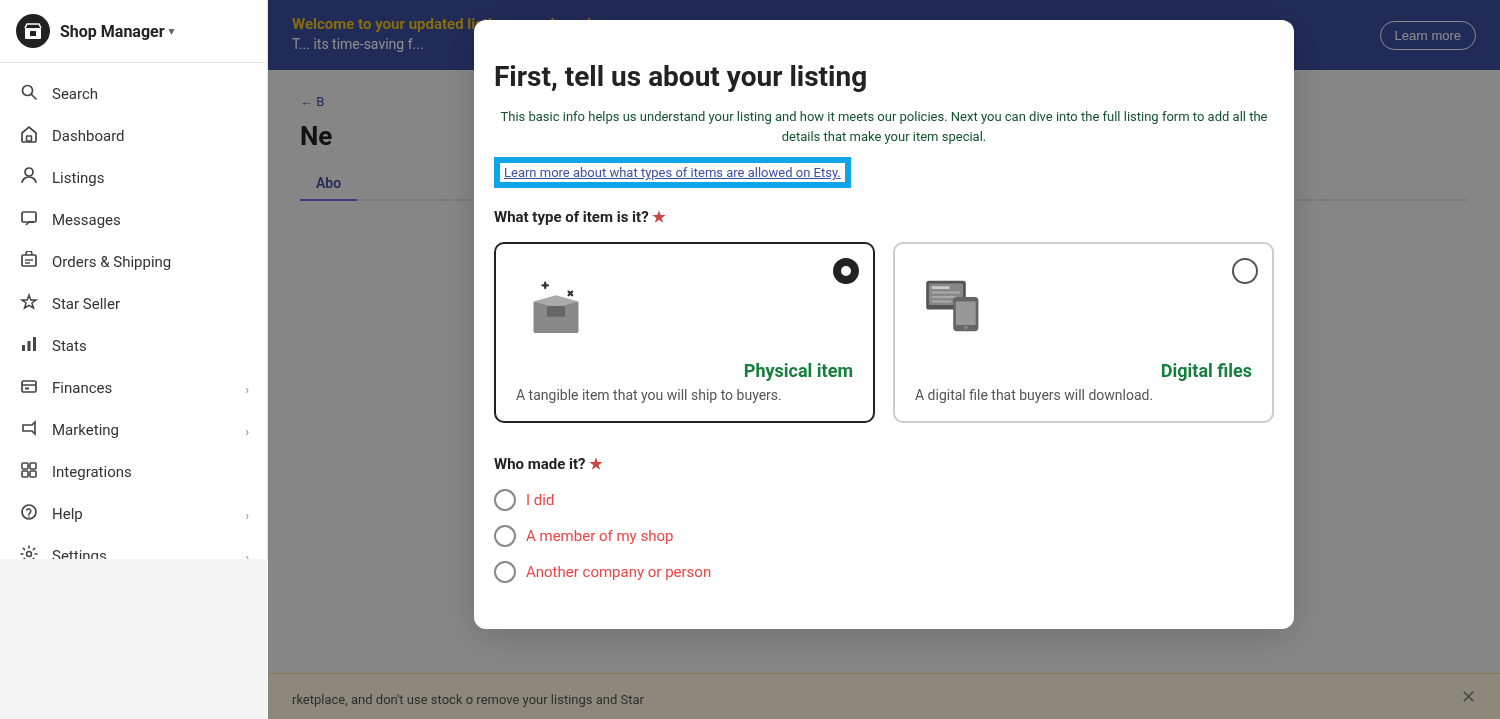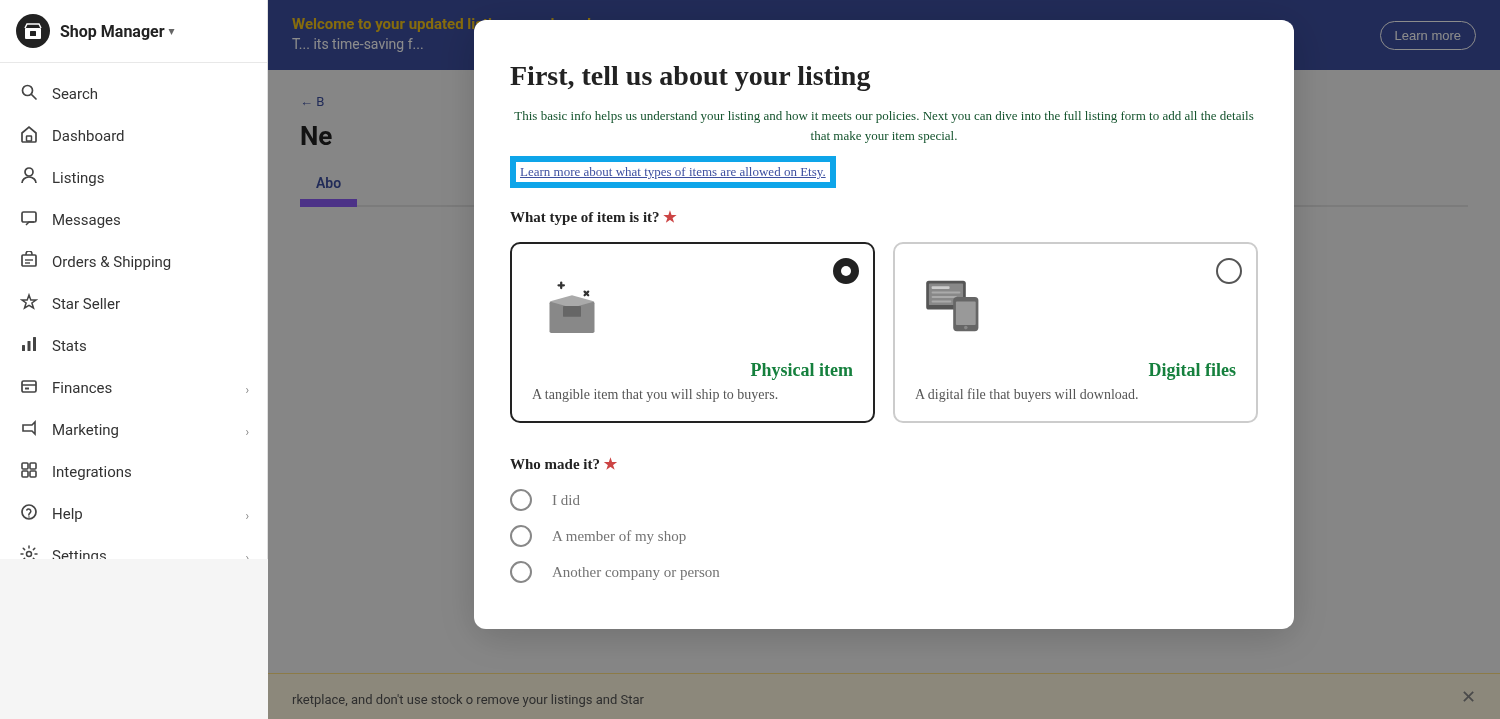--- a/index.html
+++ b/index.html
@@ -131,43 +131,42 @@
       margin-bottom: 20px;
     }
     .tab {
       padding: 8px 16px;
       font-size: 14px;
       cursor: pointer;
       color: #555;
       border-bottom: 2px solid transparent;
       margin-bottom: -2px;
     }
-    .tab.active { color: #3d4fa0; border-bottom: 8px solid #8b5cf6; font-weight: 600; }
+    .tab.active { color: #3d4fa0; border-bottom: 2px solid #8b5cf6; font-weight: 600; }
 
     
     .overlay {
       position: fixed;
       top: 0; left: 0; right: 0; bottom: 0;
       background: rgba(0,0,0,0.45);
       z-index: 100;
       display: flex;
       align-items: flex-start;
       justify-content: center;
       padding-top: 20px;
     }
     .modal {
       background: #fff;
       border-radius: 12px;
       width: 820px;
       max-height: 680px;
       overflow-y: auto;
-      padding: 40px 36px 32px;
+      padding: 40px 20px 32px;
       position: relative;
       box-shadow: 0 8px 40px rgba(0,0,0,0.18);
-      font-family: Liberation Serif, serif;
     }
     .modal-title {
       font-size: 28px;
       font-weight: 700;
       color: #222;
       margin-bottom: 14px;
     }
     .modal-desc {
       font-size: 13px;
       color: #14532d;
@@ -246,25 +245,25 @@
       font-size: 14px;
       color: #555;
     }
     
     .physical-icon svg, .digital-icon svg { width: 72px; height: 72px; }
 
     
     .radio-option {
       display: flex;
       align-items: center;
-      gap: 20px;
+      gap: 10px;
       margin-bottom: 14px;
       cursor: pointer;
       font-size: 15px;
-      color: #737373;
+      color: #ef4444;
     }
     .radio-outer {
       width: 22px; height: 22px;
       border-radius: 50%;
       border: 2px solid #888;
       display: flex; align-items: center; justify-content: center;
       flex-shrink: 0;
     }
 
     

